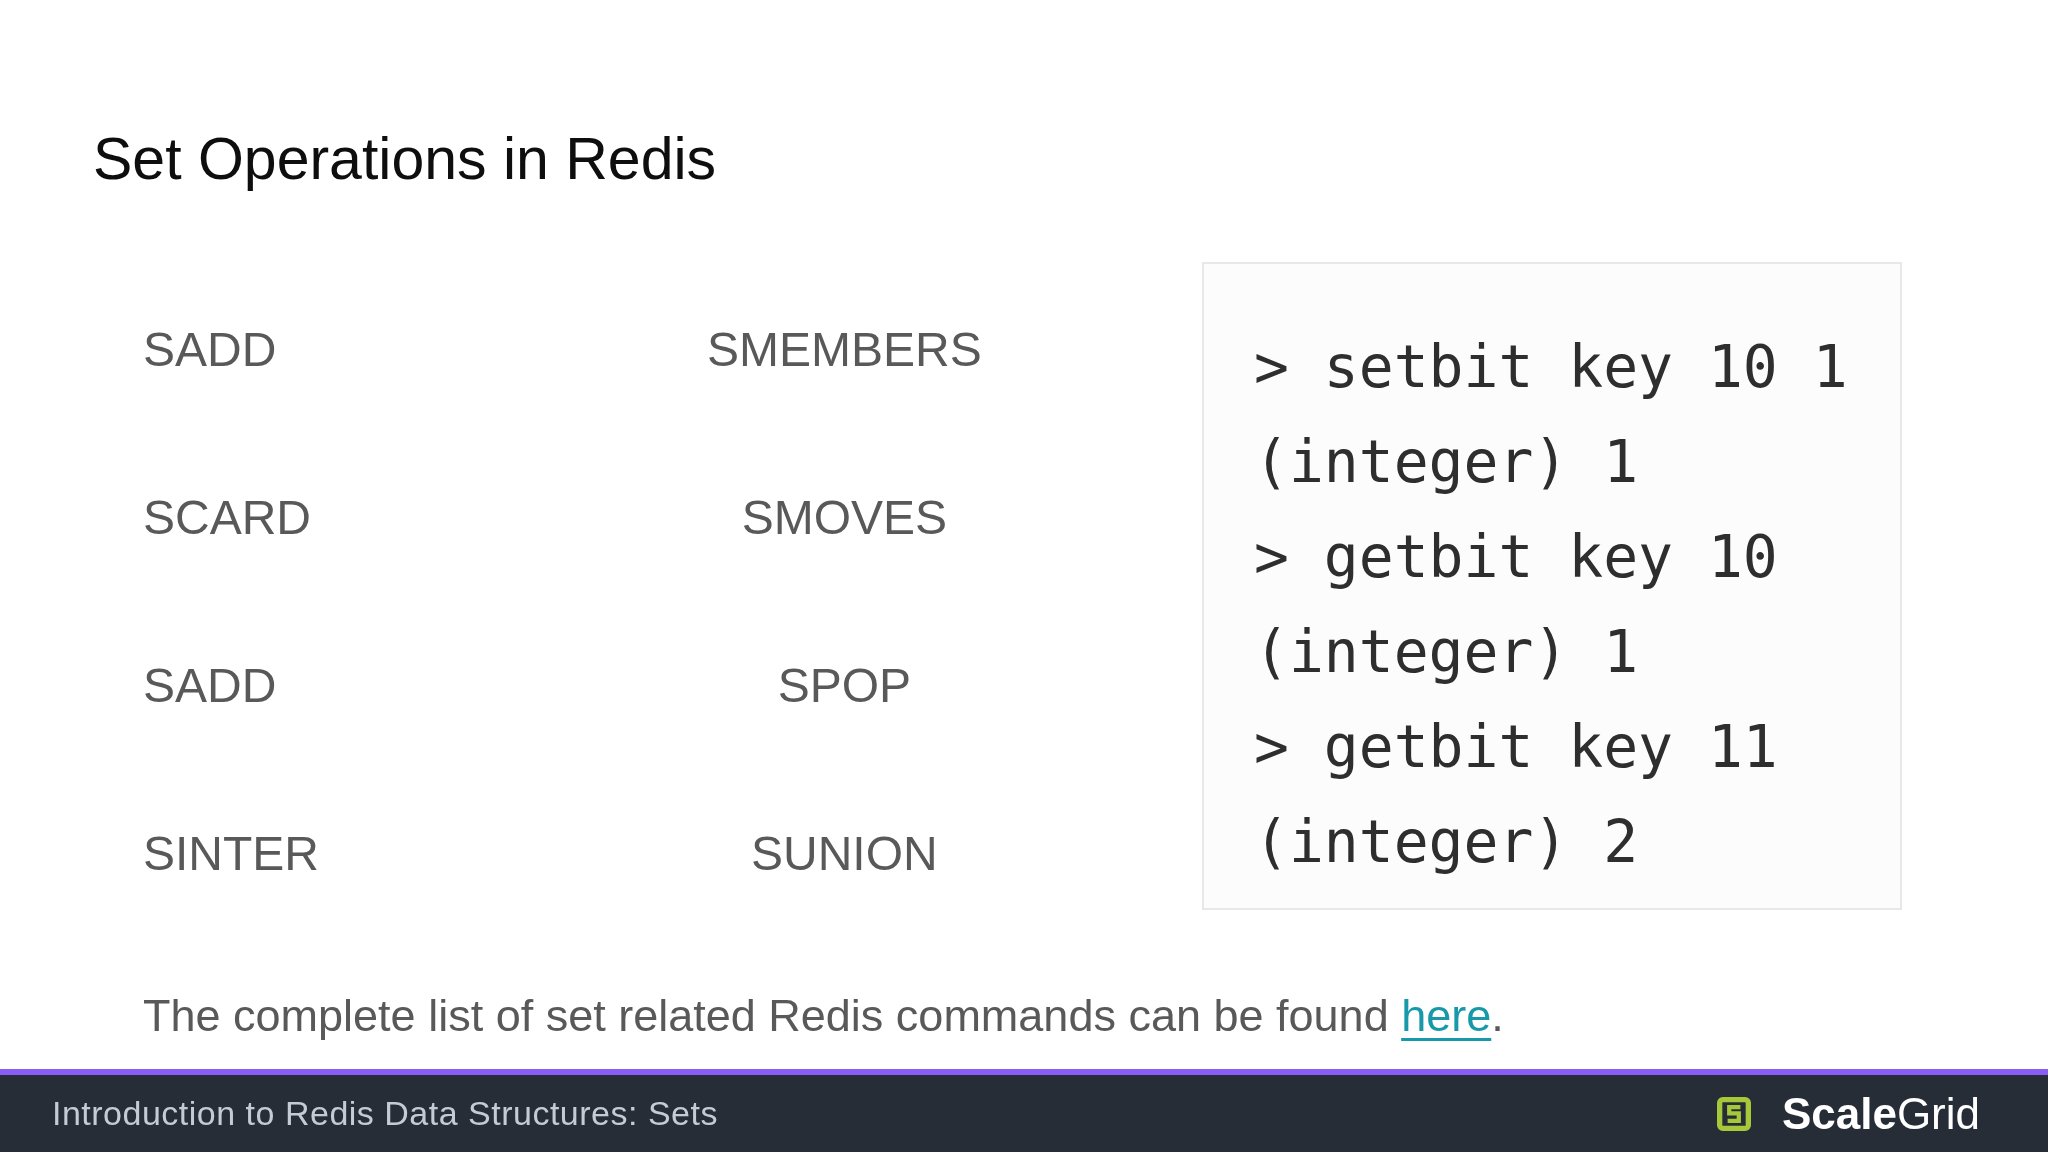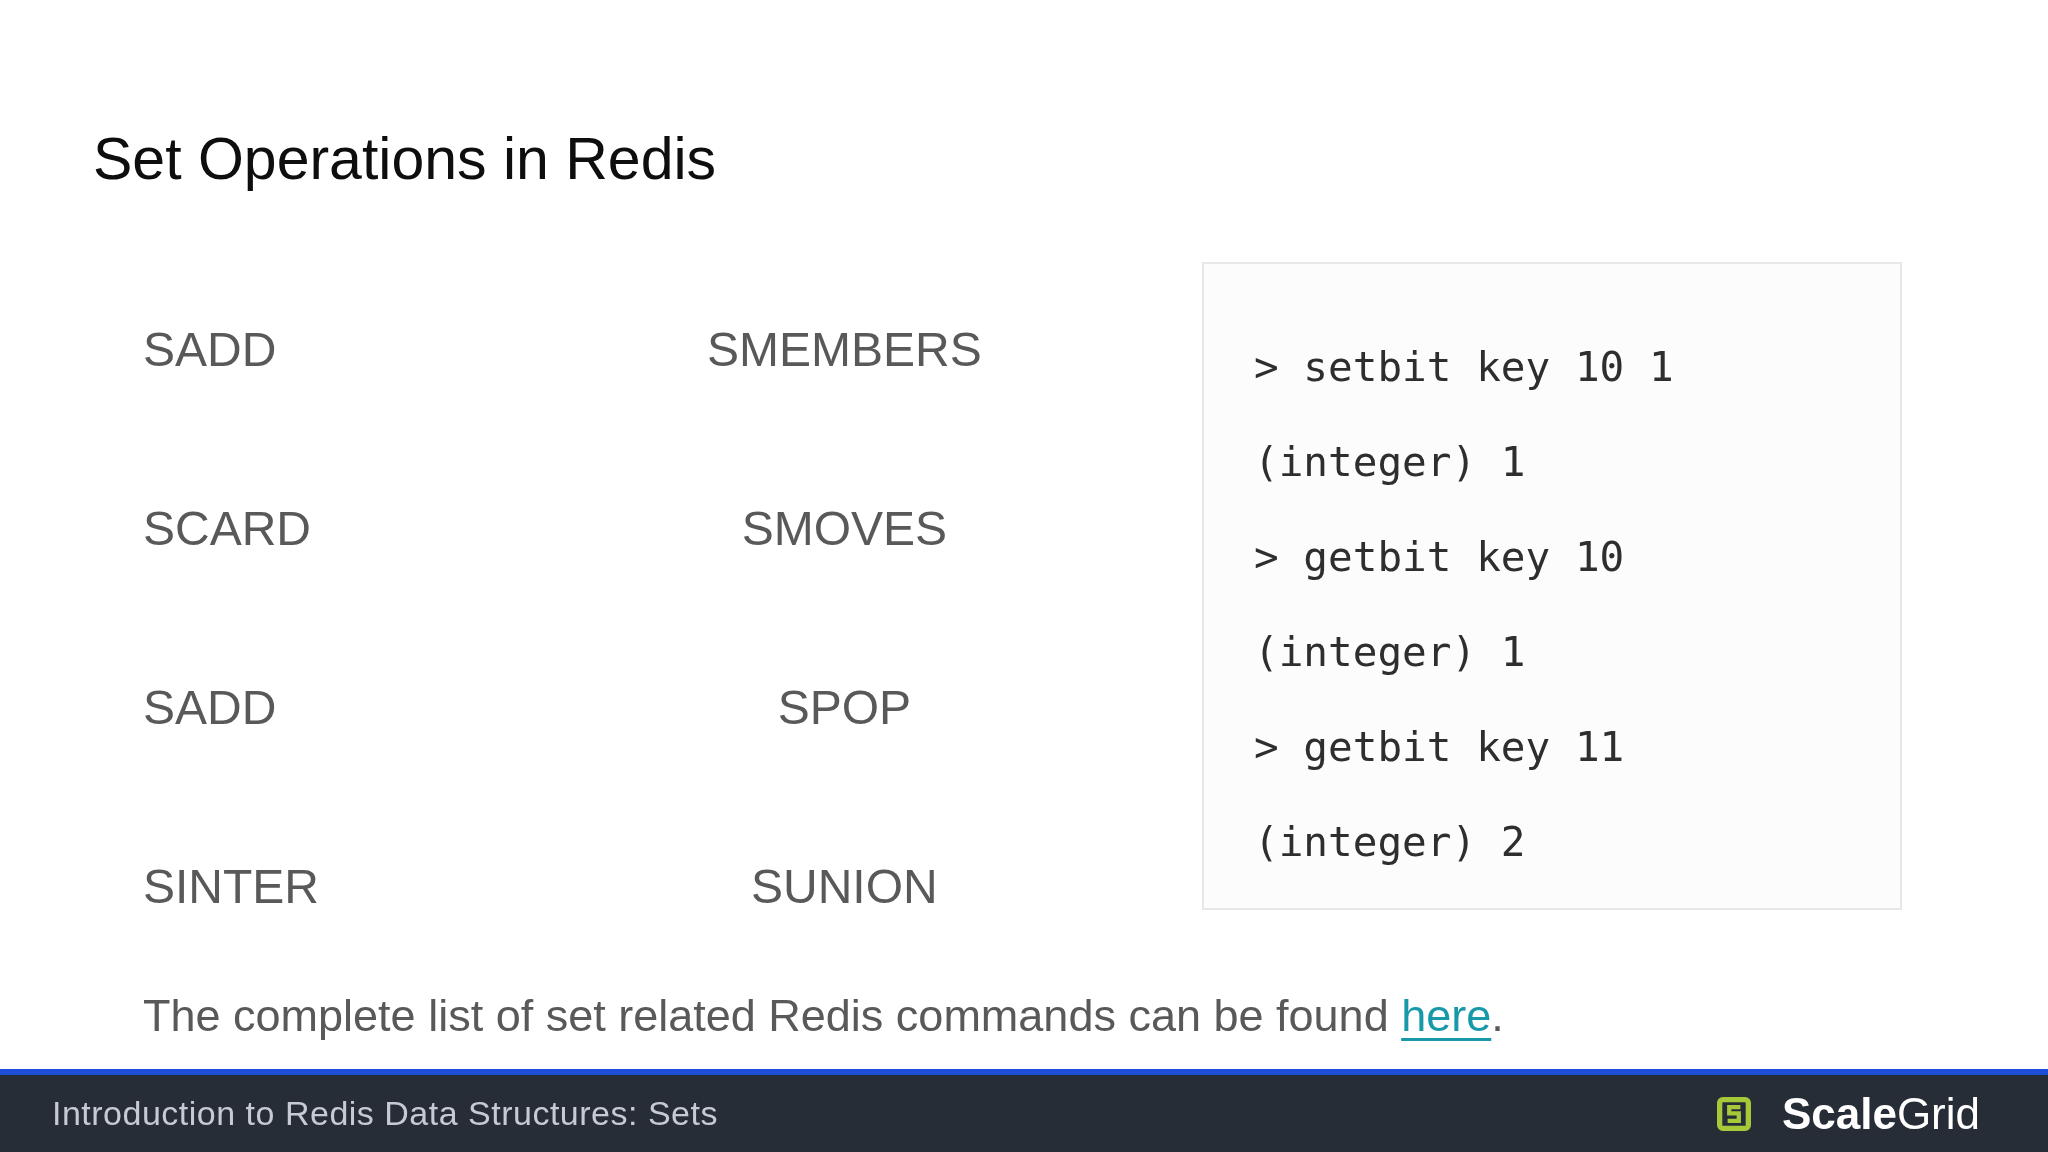--- a/index.html
+++ b/index.html
@@ -11,62 +11,62 @@
     font-family:"Liberation Sans", sans-serif;
   }
   .title{
     position:absolute;left:93px;top:109px;
     font-size:59px;line-height:101px;
     color:#0e0e0e;font-weight:400;
     white-space:nowrap;
   }
   .cmd-col{
     position:absolute;top:321px;
-    display:flex;flex-direction:column;gap:11px;
+    display:flex;flex-direction:column;
   }
   .cmd-col.left{left:143px;}
   .cmd-col.right{left:707px;align-items:center;}
   .cmd{
     height:168px;
     font-size:48px;line-height:58px;
     color:#595959;
     white-space:nowrap;
   }
   .terminal{
     position:absolute;left:1202px;top:262px;
     width:700px;height:648px;
     box-sizing:border-box;
     background:#fcfcfc;
     border:2px solid #e8e8e8;
     padding:56px 18px 0 50px;
   }
   .code-line{
     font-family:"DejaVu Sans Mono", monospace;
-    font-size:41px;line-height:95px;
+    font-size:58px;line-height:95px;
     color:#2e2e2e;
     white-space:pre;
   }
   .note{
     position:absolute;left:143px;top:988px;
     font-size:45px;line-height:56px;
     color:#595959;
     white-space:nowrap;
   }
   .note a{
     color:#1899aa;
     text-decoration:underline;
     text-decoration-thickness:3px;
     text-underline-offset:7px;
   }
   .footer{
     position:absolute;left:0;top:1069px;
     width:2048px;height:83px;
     box-sizing:border-box;
     background:#272d37;
-    border-top:6px solid #1d4ed8;
+    border-top:6px solid #8b5cf6;
     display:flex;align-items:center;justify-content:space-between;
     padding:0 68px 0 52px;
   }
   .footer-caption{
     font-size:34px;color:#c6cbd3;
     letter-spacing:0.5px;
     white-space:nowrap;
   }
   .brand{
     display:flex;align-items:center;gap:31px;

